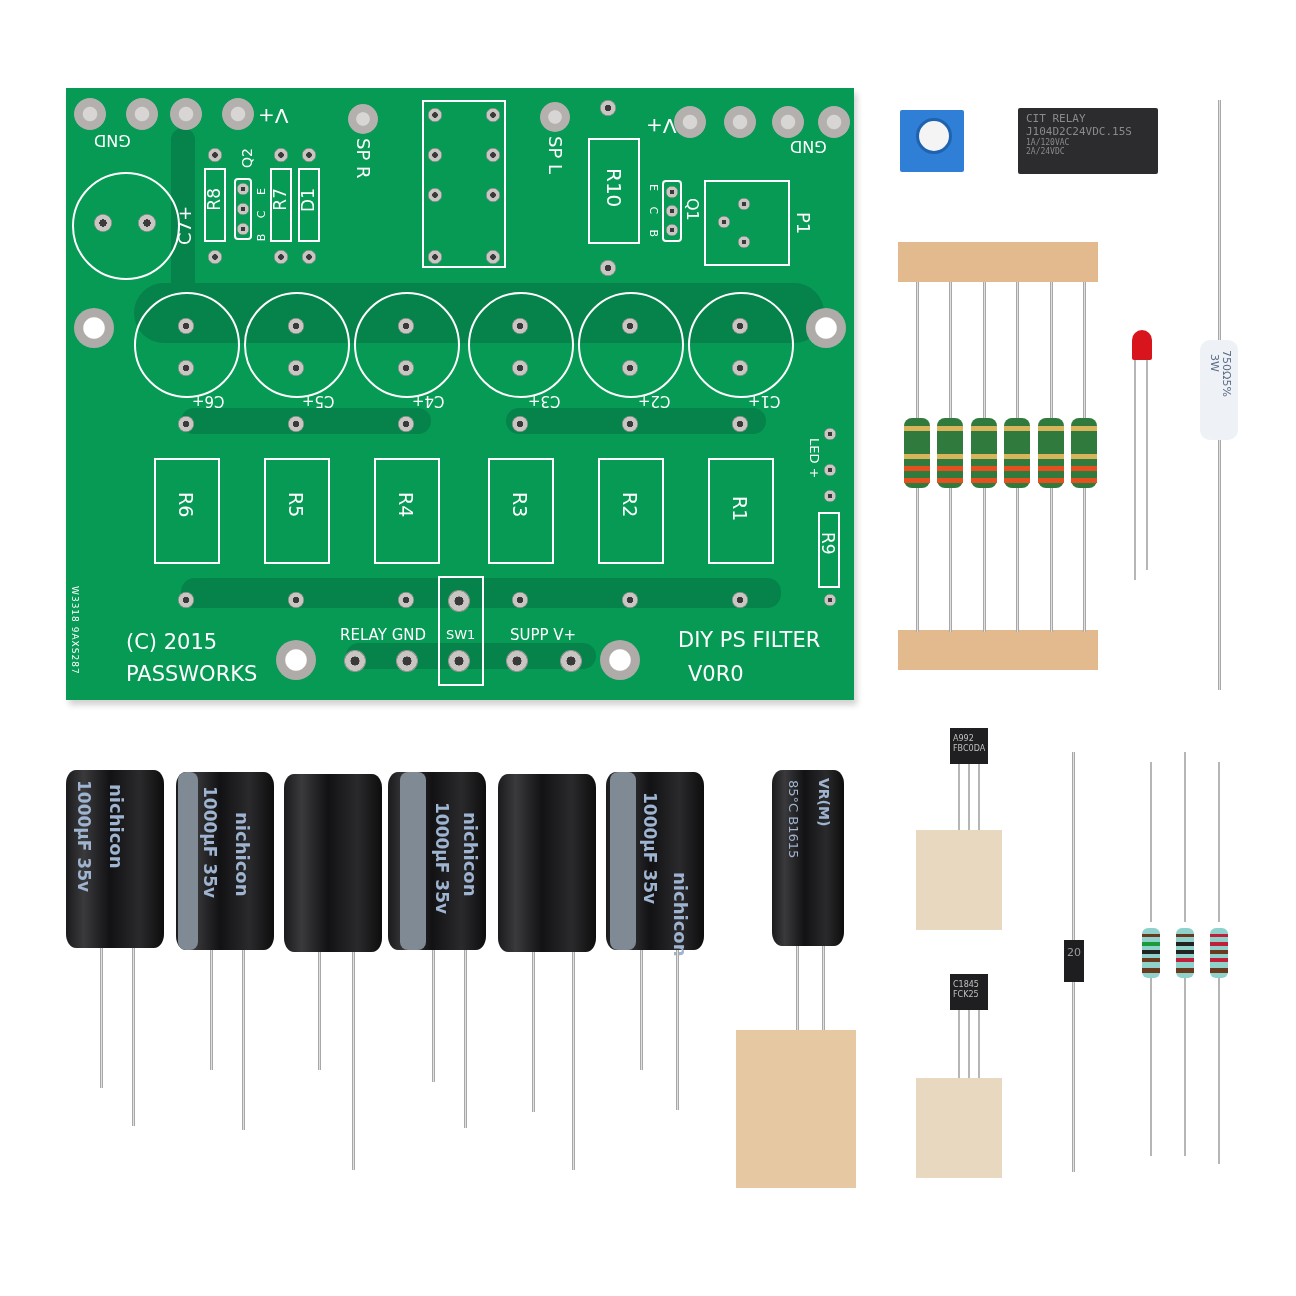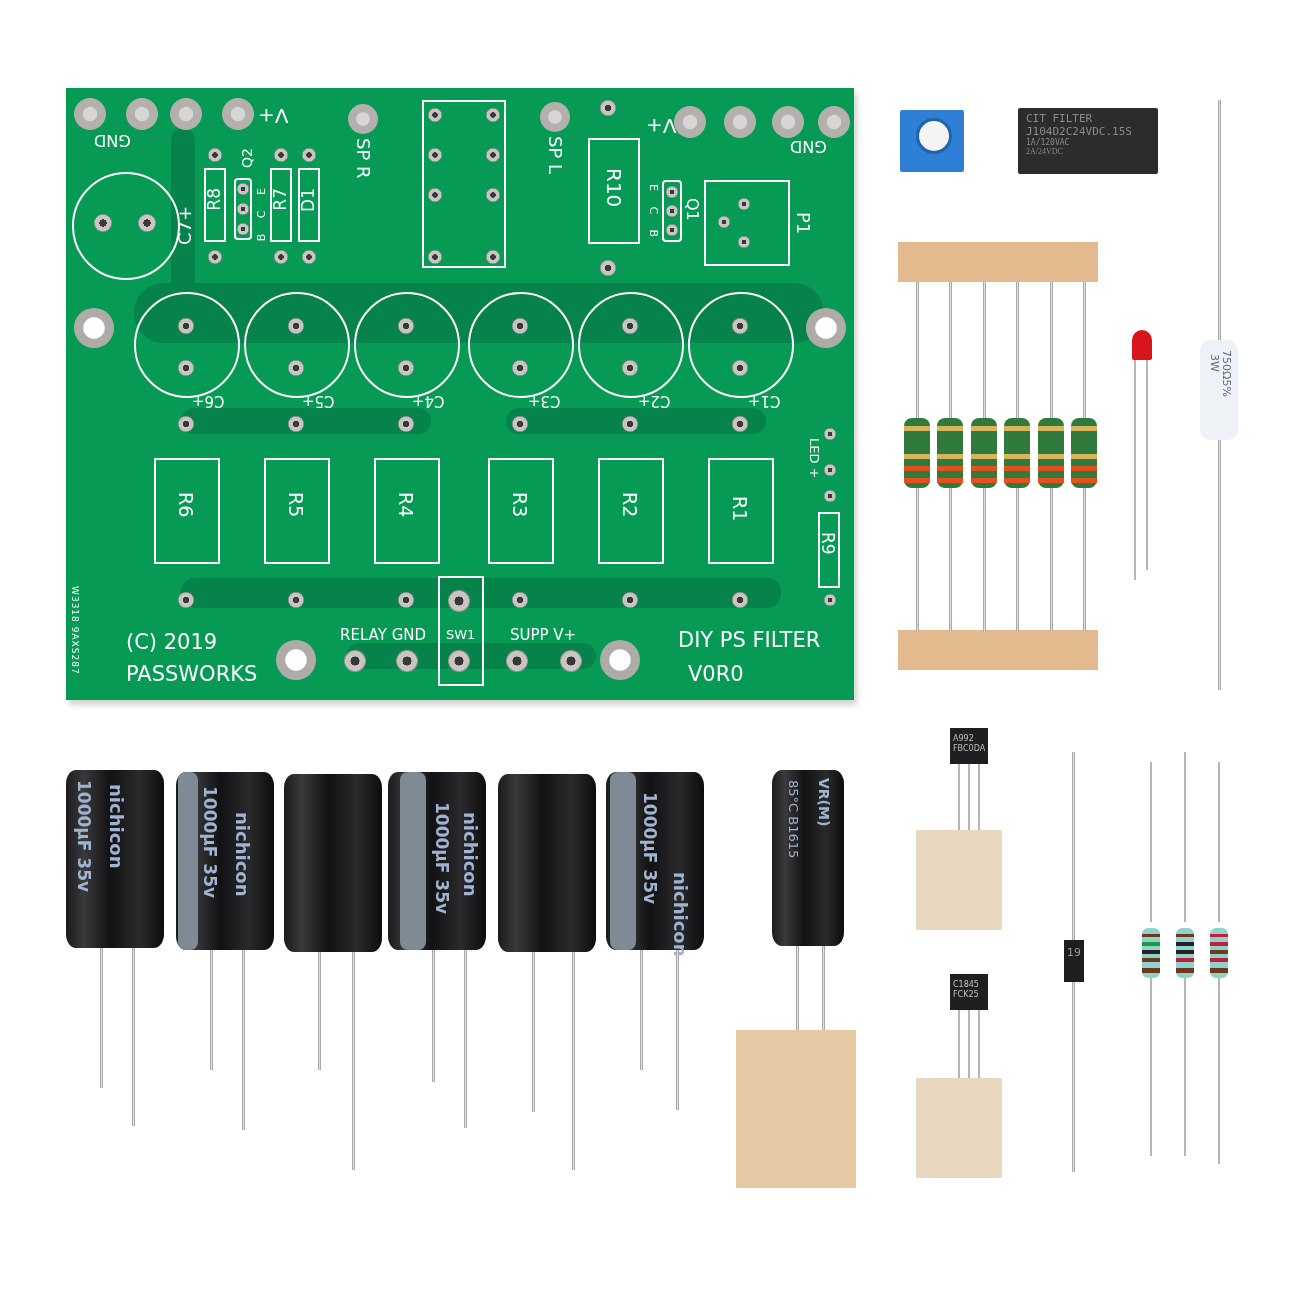--- a/index.html
+++ b/index.html
@@ -185,36 +185,36 @@
   <div class="pad" style="left:382px;top:562px;width:22px;height:22px;"></div>
   <div class="silktxt" style="left:380px;top:540px;font-size:13px;">SW1</div>
 
   <div class="pad" style="left:278px;top:562px;width:22px;height:22px;"></div>
   <div class="pad" style="left:330px;top:562px;width:22px;height:22px;"></div>
   <div class="pad" style="left:440px;top:562px;width:22px;height:22px;"></div>
   <div class="pad" style="left:494px;top:562px;width:22px;height:22px;"></div>
   <div class="silktxt" style="left:274px;top:540px;font-size:15px;">RELAY GND</div>
   <div class="silktxt" style="left:444px;top:540px;font-size:15px;">SUPP V+</div>
 
-  <div class="silktxt" style="left:60px;top:544px;font-size:21px;">(C) 2019</div>
+  <div class="silktxt" style="left:60px;top:544px;font-size:21px;">(C) 2015</div>
   <div class="silktxt" style="left:60px;top:576px;font-size:21px;">PASSWORKS</div>
   <div class="silktxt" style="left:612px;top:542px;font-size:21px;">DIY PS FILTER</div>
   <div class="silktxt" style="left:622px;top:576px;font-size:21px;">V0R0</div>
   <div class="silktxt vtxt" style="left:4px;top:498px;font-size:9px;letter-spacing:1px;">W3318 9AXS287</div>
 </div>
 
 <div class="abs" style="left:900px;top:110px;width:64px;height:62px;background:#2f7fd6;border-radius:2px;">
   <div class="abs" style="left:16px;top:8px;width:30px;height:30px;border-radius:50%;background:#f4f4f4;border:3px solid #1e62b0;"></div>
 </div>
 
 <div class="abs" style="left:1018px;top:108px;width:140px;height:66px;background:#2c2c2e;border-radius:2px;color:#8a8a8c;font-size:11px;line-height:13px;padding:4px 8px;box-sizing:border-box;font-family:'DejaVu Sans Mono',monospace;">
-  <div>CIT FILTER</div>
+  <div>CIT RELAY</div>
   <div>J104D2C24VDC.15S</div>
   <div style="font-size:8px;line-height:9px;">1A/120VAC</div>
-  <div style="font-size:8px;line-height:9px;font-family:Liberation Serif, serif;">2A/24VDC</div>
+  <div style="font-size:8px;line-height:9px;">2A/24VDC</div>
 </div>
 
 <div class="lead" style="left:1218px;top:100px;height:240px;"></div>
 <div class="abs" style="left:1200px;top:340px;width:38px;height:100px;background:#eef1f5;border-radius:10px;color:#5a6a86;font-size:11px;">
   <div class="abs vtxt" style="left:8px;top:14px;">3W</div>
   <div class="abs vtxt" style="left:20px;top:10px;">750Ω5%</div>
 </div>
 <div class="lead" style="left:1218px;top:440px;height:250px;"></div>
 
 <div class="abs" style="left:1132px;top:330px;width:20px;height:30px;background:#d8141c;border-radius:10px 10px 2px 2px;"></div>
@@ -323,21 +323,21 @@
   <div>C1845</div>
   <div>FCK25</div>
 </div>
 <div class="lead" style="left:958px;top:1010px;height:70px;width:2px;"></div>
 <div class="lead" style="left:968px;top:1010px;height:70px;width:2px;"></div>
 <div class="lead" style="left:978px;top:1010px;height:70px;width:2px;"></div>
 <div class="cardboard" style="left:916px;top:1078px;width:86px;height:100px;background:#e8d8bf;"></div>
 
 <div class="lead" style="left:1072px;top:752px;height:188px;"></div>
 <div class="abs" style="left:1064px;top:940px;width:20px;height:42px;background:#1e1e20;color:#9a9a9a;font-size:11px;text-align:center;line-height:14px;padding-top:6px;box-sizing:border-box;">
-  <span>19</span>
+  <span>20</span>
 </div>
 <div class="lead" style="left:1072px;top:982px;height:190px;"></div>
 
 <div class="lead" style="left:1150px;top:762px;height:160px;width:2px;"></div>
 <div class="sres" style="left:1142px;top:928px;">
     <div class="band" style="top:6px;background:#6b3a1e;height:3px;"></div>
     <div class="band" style="top:14px;background:#1e9a3a;height:4px;"></div>
     <div class="band" style="top:22px;background:#222;height:4px;"></div>
     <div class="band" style="top:30px;background:#6b3a1e;height:4px;"></div>
     <div class="band" style="top:40px;background:#6b3a1e;height:5px;"></div>

